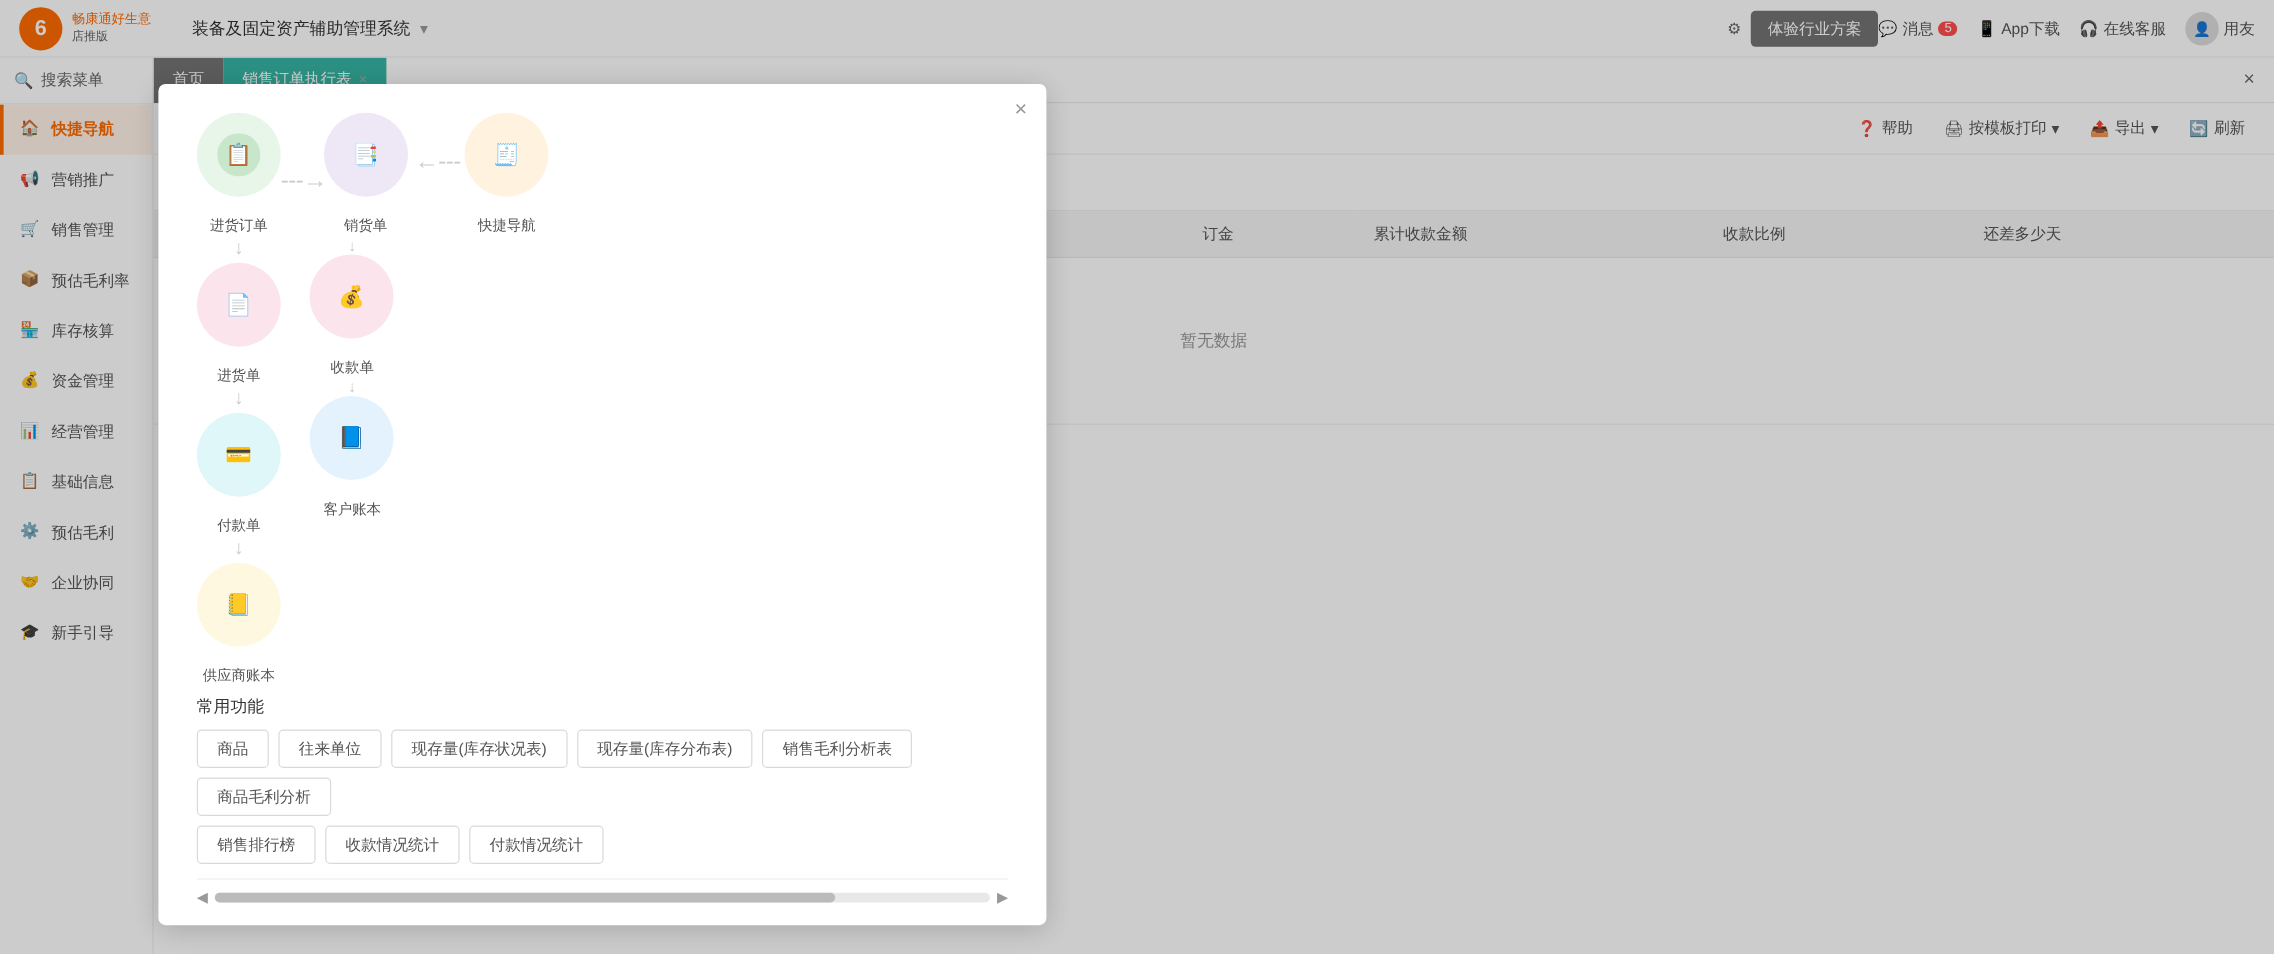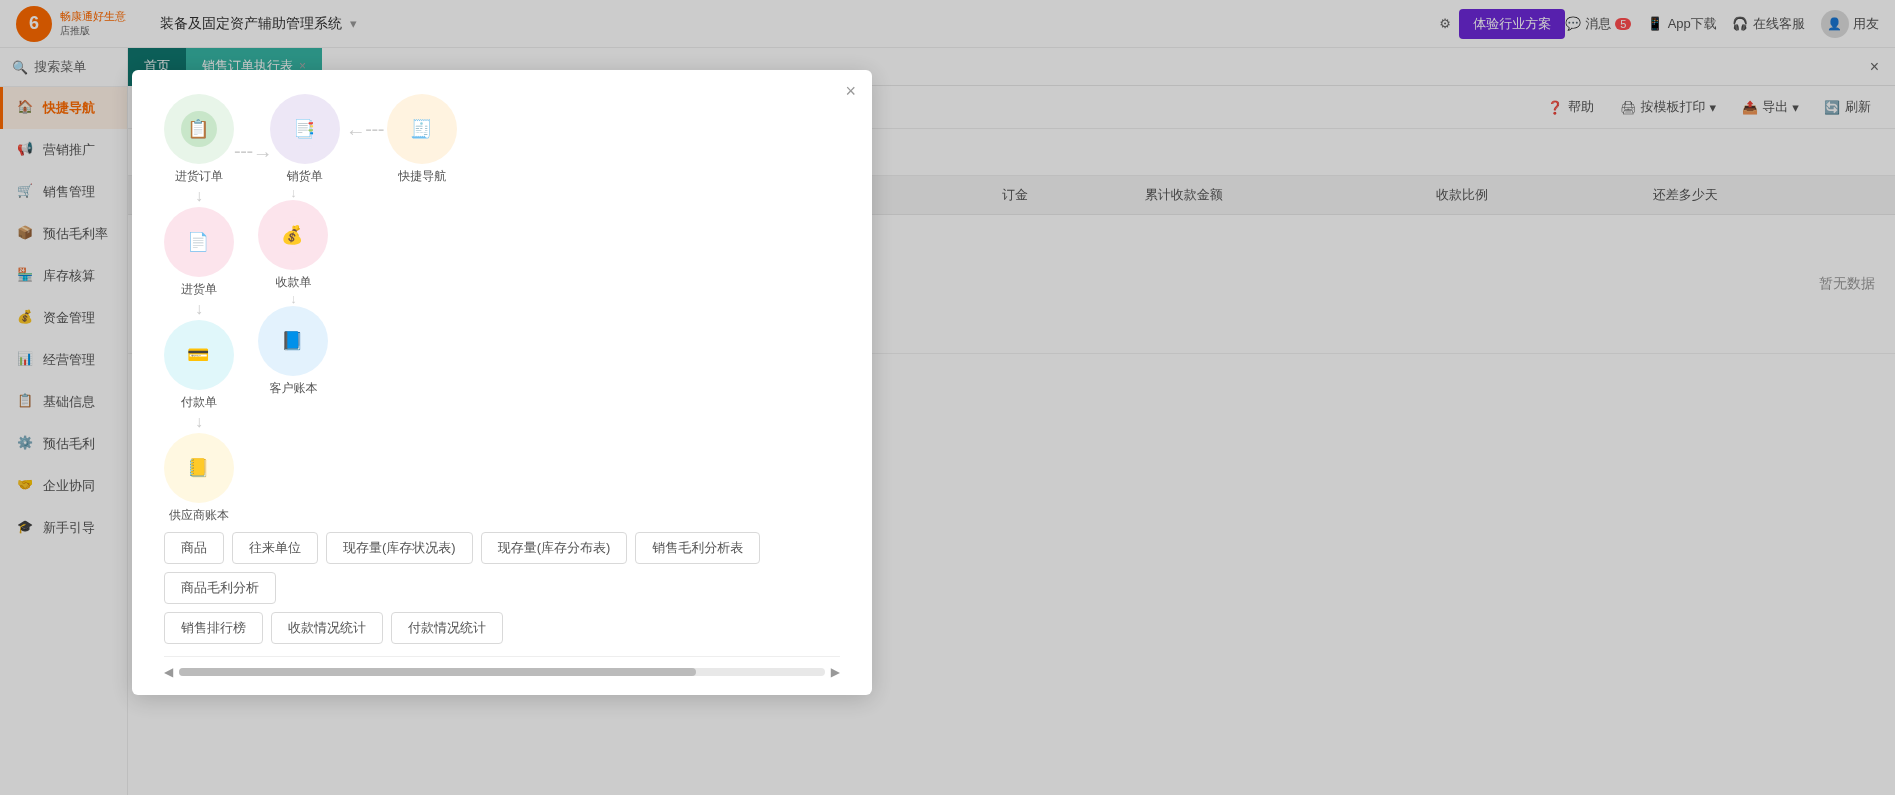--- a/index.html
+++ b/index.html
@@ -15,38 +15,38 @@
     
     .logo-area { display: flex; align-items: center; gap: 8px; width: 128px; flex-shrink: 0; }
     .logo-icon { width: 36px; height: 36px; background: #ff6b00; border-radius: 50%; display: flex; align-items: center; justify-content: center; color: white; font-size: 18px; font-weight: bold; }
     .logo-text { font-size: 11px; color: #333; line-height: 1.4; }
     .logo-text .line1 { font-weight: normal; color: #ff6b00; }
     .logo-text .line2 { color: #666; font-size: 10px; }
     .system-title { display: flex; align-items: center; gap: 8px; flex: 1; padding-left: 16px; }
     .system-name { font-size: 14px; color: #333; font-weight: 500; }
     .title-arrow { color: #999; }
     .settings-icon-btn { width: 28px; height: 28px; display: flex; align-items: center; justify-content: center; cursor: pointer; color: #666; }
-    .experience-btn { background: #6d28d9; color: #fff; border: none; border-radius: 4px; padding: 6px 14px; cursor: pointer; font-size: 13px; }
+    .experience-btn { background: #737373; color: #fff; border: none; border-radius: 4px; padding: 6px 14px; cursor: pointer; font-size: 13px; }
     .top-right { display: flex; align-items: center; gap: 16px; margin-left: auto; }
     .top-right-item { display: flex; align-items: center; gap: 4px; color: #555; cursor: pointer; font-size: 13px; }
     .badge { background: #ff4d4f; color: #fff; border-radius: 10px; padding: 0 5px; font-size: 11px; min-width: 16px; text-align: center; }
     .user-avatar { width: 28px; height: 28px; background: #ddd; border-radius: 50%; display: flex; align-items: center; justify-content: center; font-size: 12px; color: #666; }
 
     
     .search-menu { display: flex; align-items: center; gap: 6px; padding: 10px 12px; color: #666; cursor: pointer; border-bottom: 1px solid #f0f0f0; font-size: 13px; }
     .sidebar-nav { flex: 1; overflow-y: auto; }
     .sidebar-item { display: flex; align-items: center; gap: 8px; padding: 12px 14px; cursor: pointer; color: #555; font-size: 13px; border-left: 3px solid transparent; }
     .sidebar-item.active { background: #fff3e8; color: #ff6b00; border-left-color: #ff6b00; font-weight: bold; }
     .sidebar-item .s-icon { width: 18px; height: 18px; flex-shrink: 0; }
 
     
     .tabs-bar { display: flex; align-items: center; background: #fff; border-bottom: 1px solid #e8e8e8; padding: 0; height: 38px; flex-shrink: 0; }
     .tab-item { padding: 0 16px; height: 38px; display: flex; align-items: center; gap: 6px; cursor: pointer; font-size: 13px; color: #666; border-bottom: 2px solid transparent; }
     .tab-item.active { color: #fff; background: #36b5a4; border-bottom-color: #36b5a4; }
-    .tab-item.home { background: #0f766e; color: #fff; }
+    .tab-item.home { background: #737373; color: #fff; }
     .tab-close { font-size: 12px; color: #aaa; cursor: pointer; }
     .tab-end-x { margin-left: auto; margin-right: 16px; cursor: pointer; color: #666; font-size: 16px; }
 
     
     .toolbar { display: flex; align-items: center; gap: 12px; padding: 8px 16px; background: #fff; border-bottom: 1px solid #eee; flex-shrink: 0; }
     .toolbar-right { margin-left: auto; display: flex; align-items: center; gap: 10px; }
     .toolbar-btn { display: flex; align-items: center; gap: 4px; color: #555; cursor: pointer; font-size: 13px; padding: 4px 8px; }
 
     
     .filter-bar { display: flex; align-items: center; gap: 10px; padding: 8px 16px; background: #fff; border-bottom: 1px solid #eee; flex-shrink: 0; flex-wrap: wrap; }
@@ -54,29 +54,29 @@
     .filter-select { border: 1px solid #d9d9d9; border-radius: 4px; padding: 5px 10px; font-size: 13px; width: 130px; color: #999; background: #fff; }
     .query-btn { background: #ff6b00; color: #fff; border: none; border-radius: 4px; padding: 6px 16px; cursor: pointer; font-size: 13px; }
     .set-btn { background: #ff6b00; color: #fff; border: none; border-radius: 4px; padding: 6px 10px; cursor: pointer; font-size: 13px; }
     .more-conditions { color: #36b5a4; cursor: pointer; font-size: 13px; white-space: nowrap; }
 
     
     .table-area { flex: 1; overflow: auto; background: #fff; margin: 0; }
     table { width: 100%; border-collapse: collapse; min-width: 900px; }
     th { background: #f5f5f5; padding: 10px 12px; text-align: left; font-size: 13px; color: #555; border-bottom: 1px solid #e8e8e8; white-space: nowrap; font-weight: 500; }
     td { padding: 10px 12px; font-size: 13px; color: #333; border-bottom: 1px solid #f0f0f0; white-space: nowrap; }
-    .no-data { text-align: right; color: #999; padding: 60px 20px; font-size: 14px; }
+    .no-data { text-align: center; color: #999; padding: 60px 20px; font-size: 14px; }
 
     
     .overlay { position: fixed; top: 0; left: 0; right: 0; bottom: 0; background: rgba(0,0,0,0.2); z-index: 100; display: flex; align-items: flex-start; justify-content: flex-start; }
     .modal { position: absolute; top: 70px; left: 132px; width: 740px; background: #fff; border-radius: 6px; box-shadow: 0 4px 24px rgba(0,0,0,0.18); padding: 24px 32px 16px 32px; }
     .modal-close { position: absolute; top: 12px; right: 16px; cursor: pointer; color: #999; font-size: 18px; line-height: 1; }
     .flow-group { display: flex; flex-direction: column; align-items: center; gap: 4px; }
     .flow-circle { width: 70px; height: 70px; border-radius: 50%; display: flex; align-items: center; justify-content: center; font-size: 28px; }
-    .flow-label { font-size: 12px; color: #555; margin-top: 0; }
+    .flow-label { font-size: 12px; color: #555; margin-top: 12px; }
     .flow-arrow-v { display: flex; justify-content: center; margin: 2px 0; }
     .flow-arrow-v span { color: #ccc; font-size: 16px; }
 
     
     .fc-green { background: #e8f5e9; }
     .fc-red { background: #fce4ec; }
     .fc-purple { background: #ede7f6; }
     .fc-orange { background: #fff3e0; }
     .fc-teal { background: #e0f7fa; }
     .fc-pink { background: #fce4ec; }
@@ -393,20 +393,21 @@
                 <rect width="36" height="36" rx="18" fill="#e3f2fd"></rect>
                 <text x="18" y="24" text-anchor="middle" font-size="18" fill="#1565c0">📘</text>
               </svg>
           </div>
           <span class="flow-label">客户账本</span>
         </div>
       </div>
     </div>
 
     <div class="common-func">
+      <div class="common-func-title">常用功能</div>
       <div class="func-btns">
         <button class="func-btn">商品</button>
         <button class="func-btn">往来单位</button>
         <button class="func-btn">现存量(库存状况表)</button>
         <button class="func-btn">现存量(库存分布表)</button>
         <button class="func-btn">销售毛利分析表</button>
         <button class="func-btn">商品毛利分析</button>
       </div>
       <div class="func-btns" style="margin-top:8px;">
         <button class="func-btn">销售排行榜</button>

